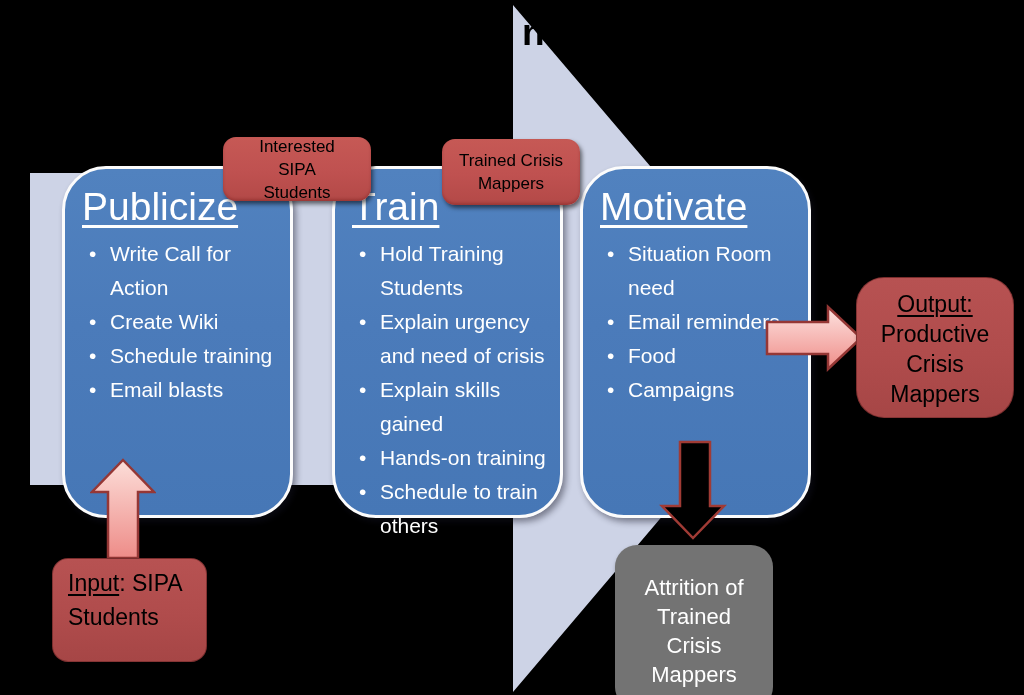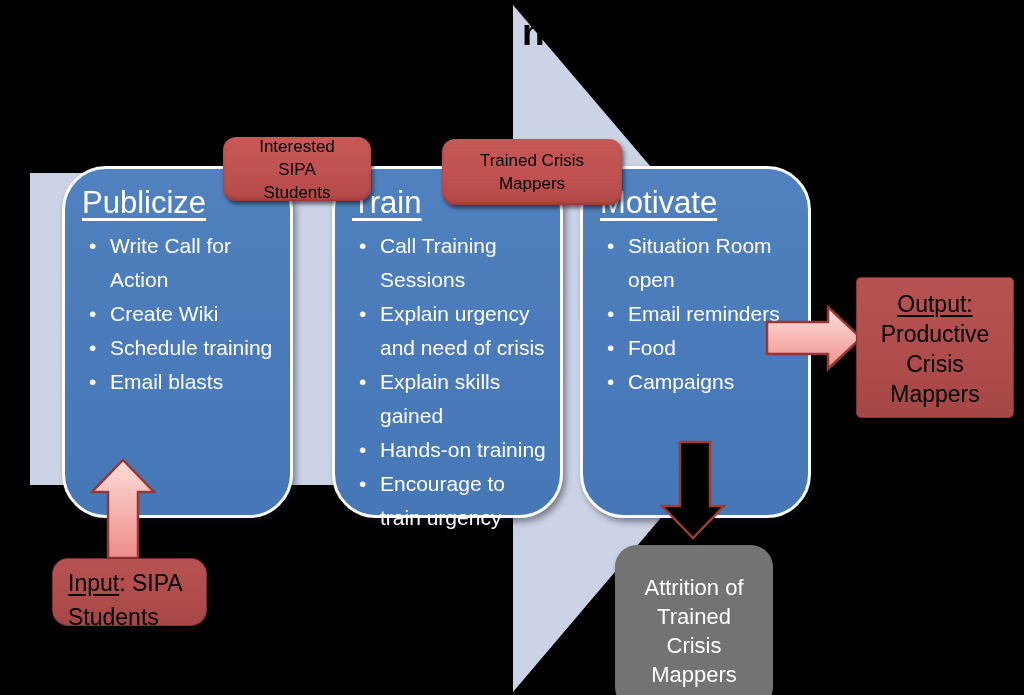--- a/index.html
+++ b/index.html
@@ -11,42 +11,42 @@
   #title-fragment{position:absolute;left:522px;top:14px;z-index:1;color:#000;
                   font-size:37px;font-weight:600;line-height:1;}
   
   .stage{position:absolute;top:166px;width:231px;height:352px;box-sizing:border-box;
          background:linear-gradient(180deg,#5182bf 0%,#4b7bba 45%,#4677b6 100%);
          border:3px solid #fcfcfc;border-radius:44px;color:#fff;z-index:2;
          box-shadow:3px 4px 6px rgba(20,20,35,.45);}
   #stage-publicize{left:62px;}
   #stage-train{left:332px;}
   #stage-motivate{left:580px;}
-  .stage-title{margin:16px 0 8px 17px;font-size:31px;font-weight:400;
+  .stage-title{margin:16px 0 8px 17px;font-size:39px;font-weight:400;
                text-decoration:underline;text-underline-offset:5px;}
   .stage-bullets{margin:6px 8px 0 24px;padding:0;list-style:none;
                  font-size:21px;line-height:34px;}
   .stage-bullets li{position:relative;padding-left:21px;max-width:170px;}
   .stage-bullets li::before{content:"\2022";position:absolute;left:0;top:0;}
   
   .badge{position:absolute;z-index:4;background:linear-gradient(180deg,#c65955 0%,#bf5150 55%,#b34947 100%);
          border-radius:13px;color:#000;display:flex;align-items:center;justify-content:center;
          text-align:center;font-size:17px;line-height:23px;
          box-shadow:2px 3px 4px rgba(0,0,0,.55), inset 0 -2px 3px rgba(80,0,0,.25);}
   .badge span{display:block;max-width:108px;}
   #badge-interested{left:187px;top:137px;width:148px;height:64px;margin-left:36px;}
-  #badge-trained{left:442px;top:139px;width:180px;height:66px;}
+  #badge-trained{left:442px;top:139px;width:138px;height:66px;}
   
   .io-box{position:absolute;z-index:6;background:linear-gradient(180deg,#b75252 0%,#b04c4c 55%,#a64646 100%);
           color:#000;box-sizing:border-box;border:1px solid rgba(40,0,0,.35);
           box-shadow:2px 3px 4px rgba(0,0,0,.5);}
-  #output-box{left:856px;top:277px;width:158px;height:141px;border-radius:5px;
+  #output-box{left:856px;top:277px;width:158px;height:141px;border-radius:28px;
               font-size:23px;line-height:30px;text-align:center;padding-top:11px;}
   #output-box .wrap{display:inline-block;max-width:126px;}
-  #input-box{left:52px;top:558px;width:155px;height:68px;border-radius:16px;
+  #input-box{left:52px;top:558px;width:155px;height:104px;border-radius:16px;
              font-size:23px;line-height:34px;padding:7px 4px 0 15px;}
   .u{text-decoration:underline;text-underline-offset:3px;}
   
   #attrition-box{position:absolute;left:615px;top:545px;width:158px;height:164px;z-index:6;
                  background:#737373;border-radius:22px;color:#fff;text-align:center;
                  font-size:22px;line-height:29px;padding-top:28px;box-sizing:border-box;
                  box-shadow:2px 3px 5px rgba(0,0,0,.6);}
   #attrition-box span{display:inline-block;max-width:128px;}
   
   .conn{position:absolute;z-index:5;}
@@ -71,32 +71,32 @@
       <li>Write Call for Action</li>
       <li>Create Wiki</li>
       <li>Schedule training</li>
       <li>Email blasts</li>
     </ul>
   </div>
 
   <div class="stage" id="stage-train">
     <div class="stage-title">Train</div>
     <ul class="stage-bullets">
-      <li>Call Training Sessions</li>
+      <li>Hold Training Students</li>
       <li>Explain urgency and need of crisis</li>
       <li>Explain skills gained</li>
       <li>Hands-on training</li>
-      <li>Encourage to train urgency</li>
+      <li>Schedule to train others</li>
     </ul>
   </div>
 
   <div class="stage" id="stage-motivate">
     <div class="stage-title">Motivate</div>
     <ul class="stage-bullets">
-      <li>Situation Room open</li>
+      <li>Situation Room need</li>
       <li>Email reminders</li>
       <li>Food</li>
       <li>Campaigns</li>
     </ul>
   </div>
 
   <div class="badge" id="badge-interested">
     <span>Interested SIPA Students</span>
   </div>
   <div class="badge" id="badge-trained">

